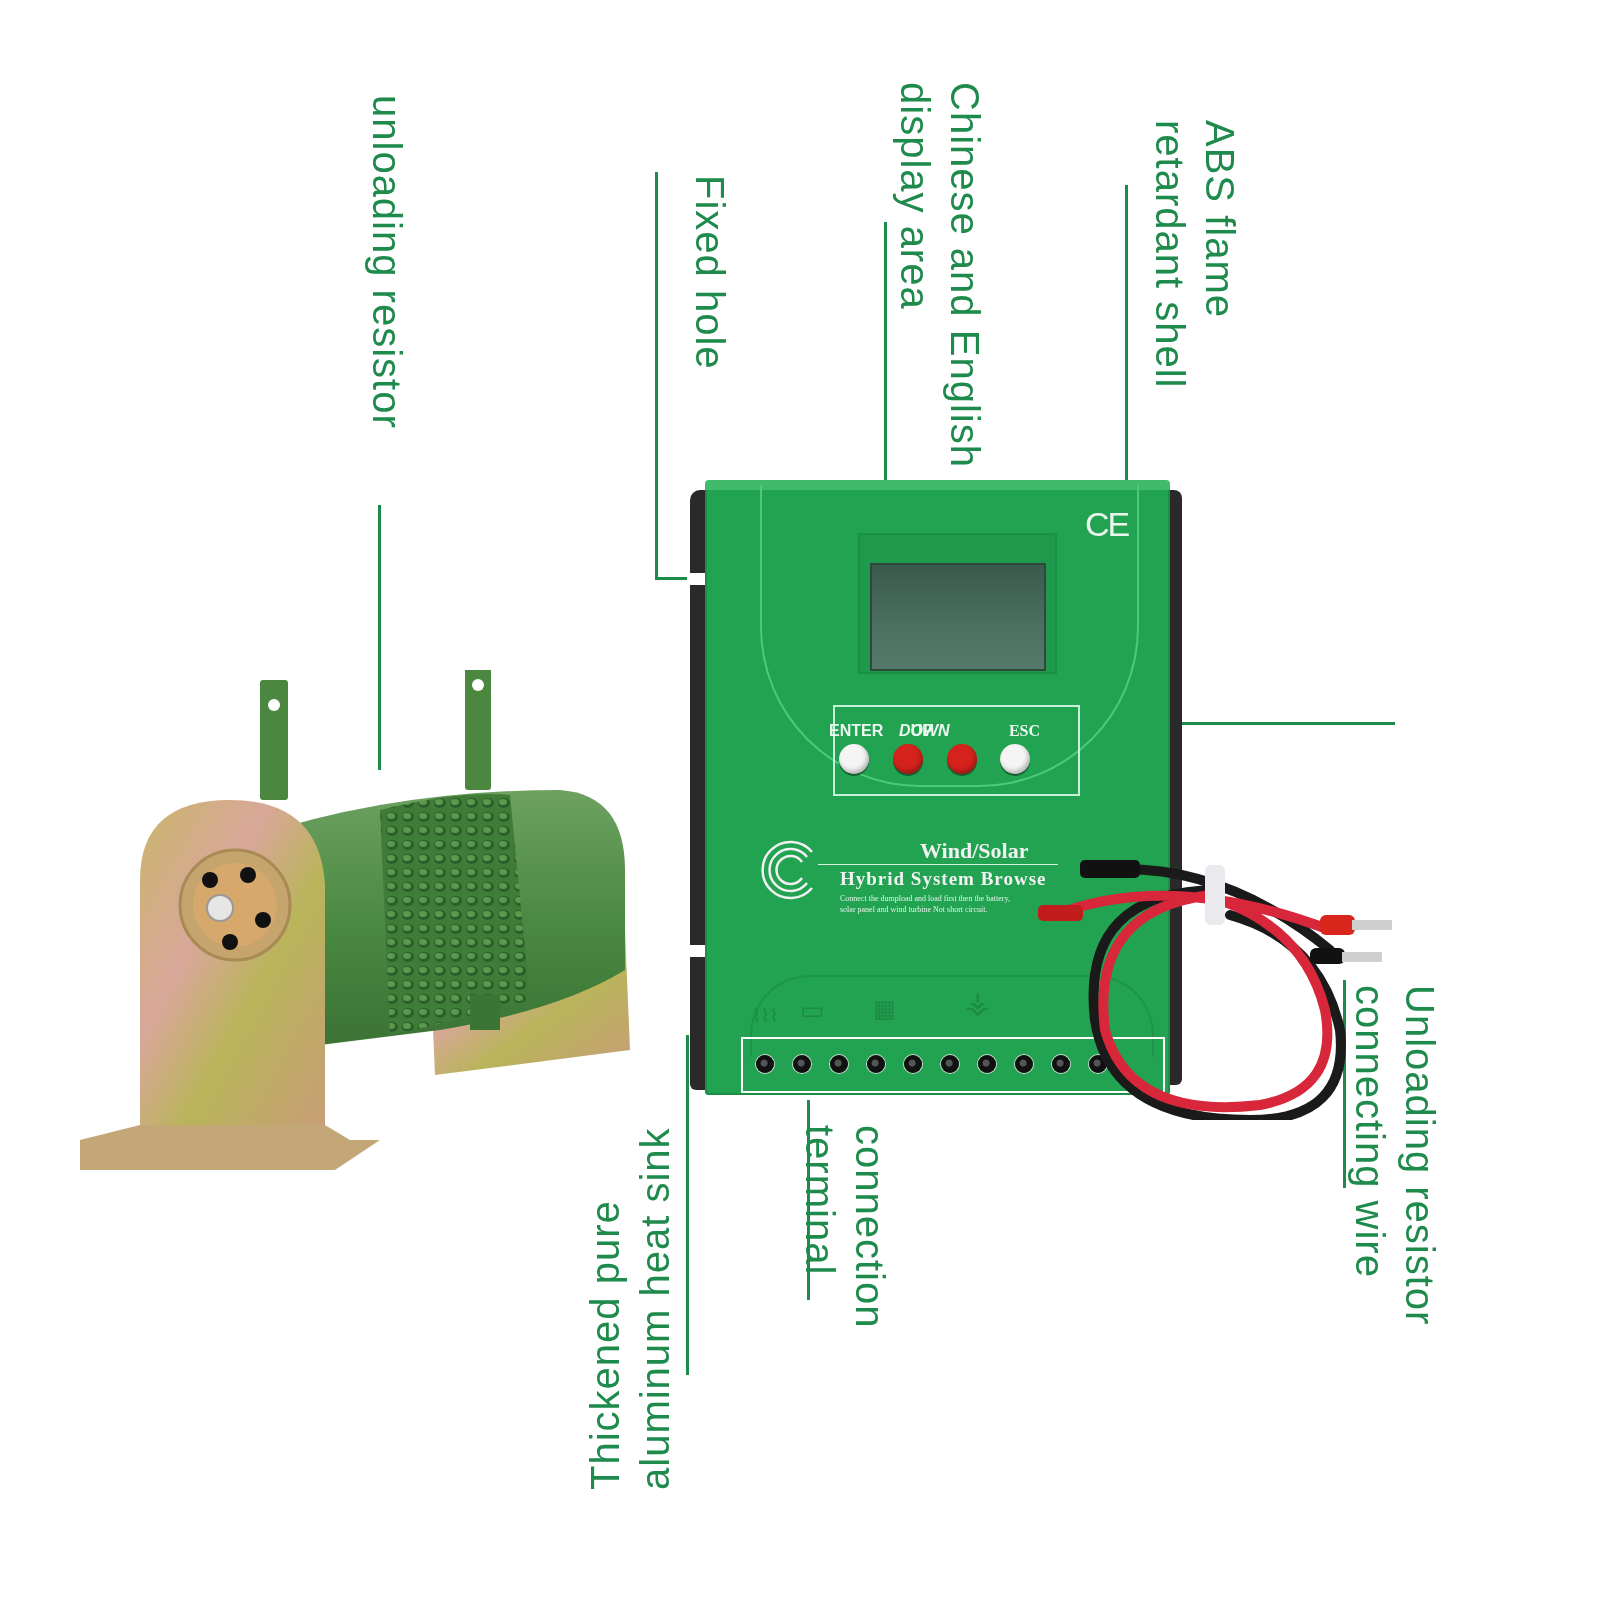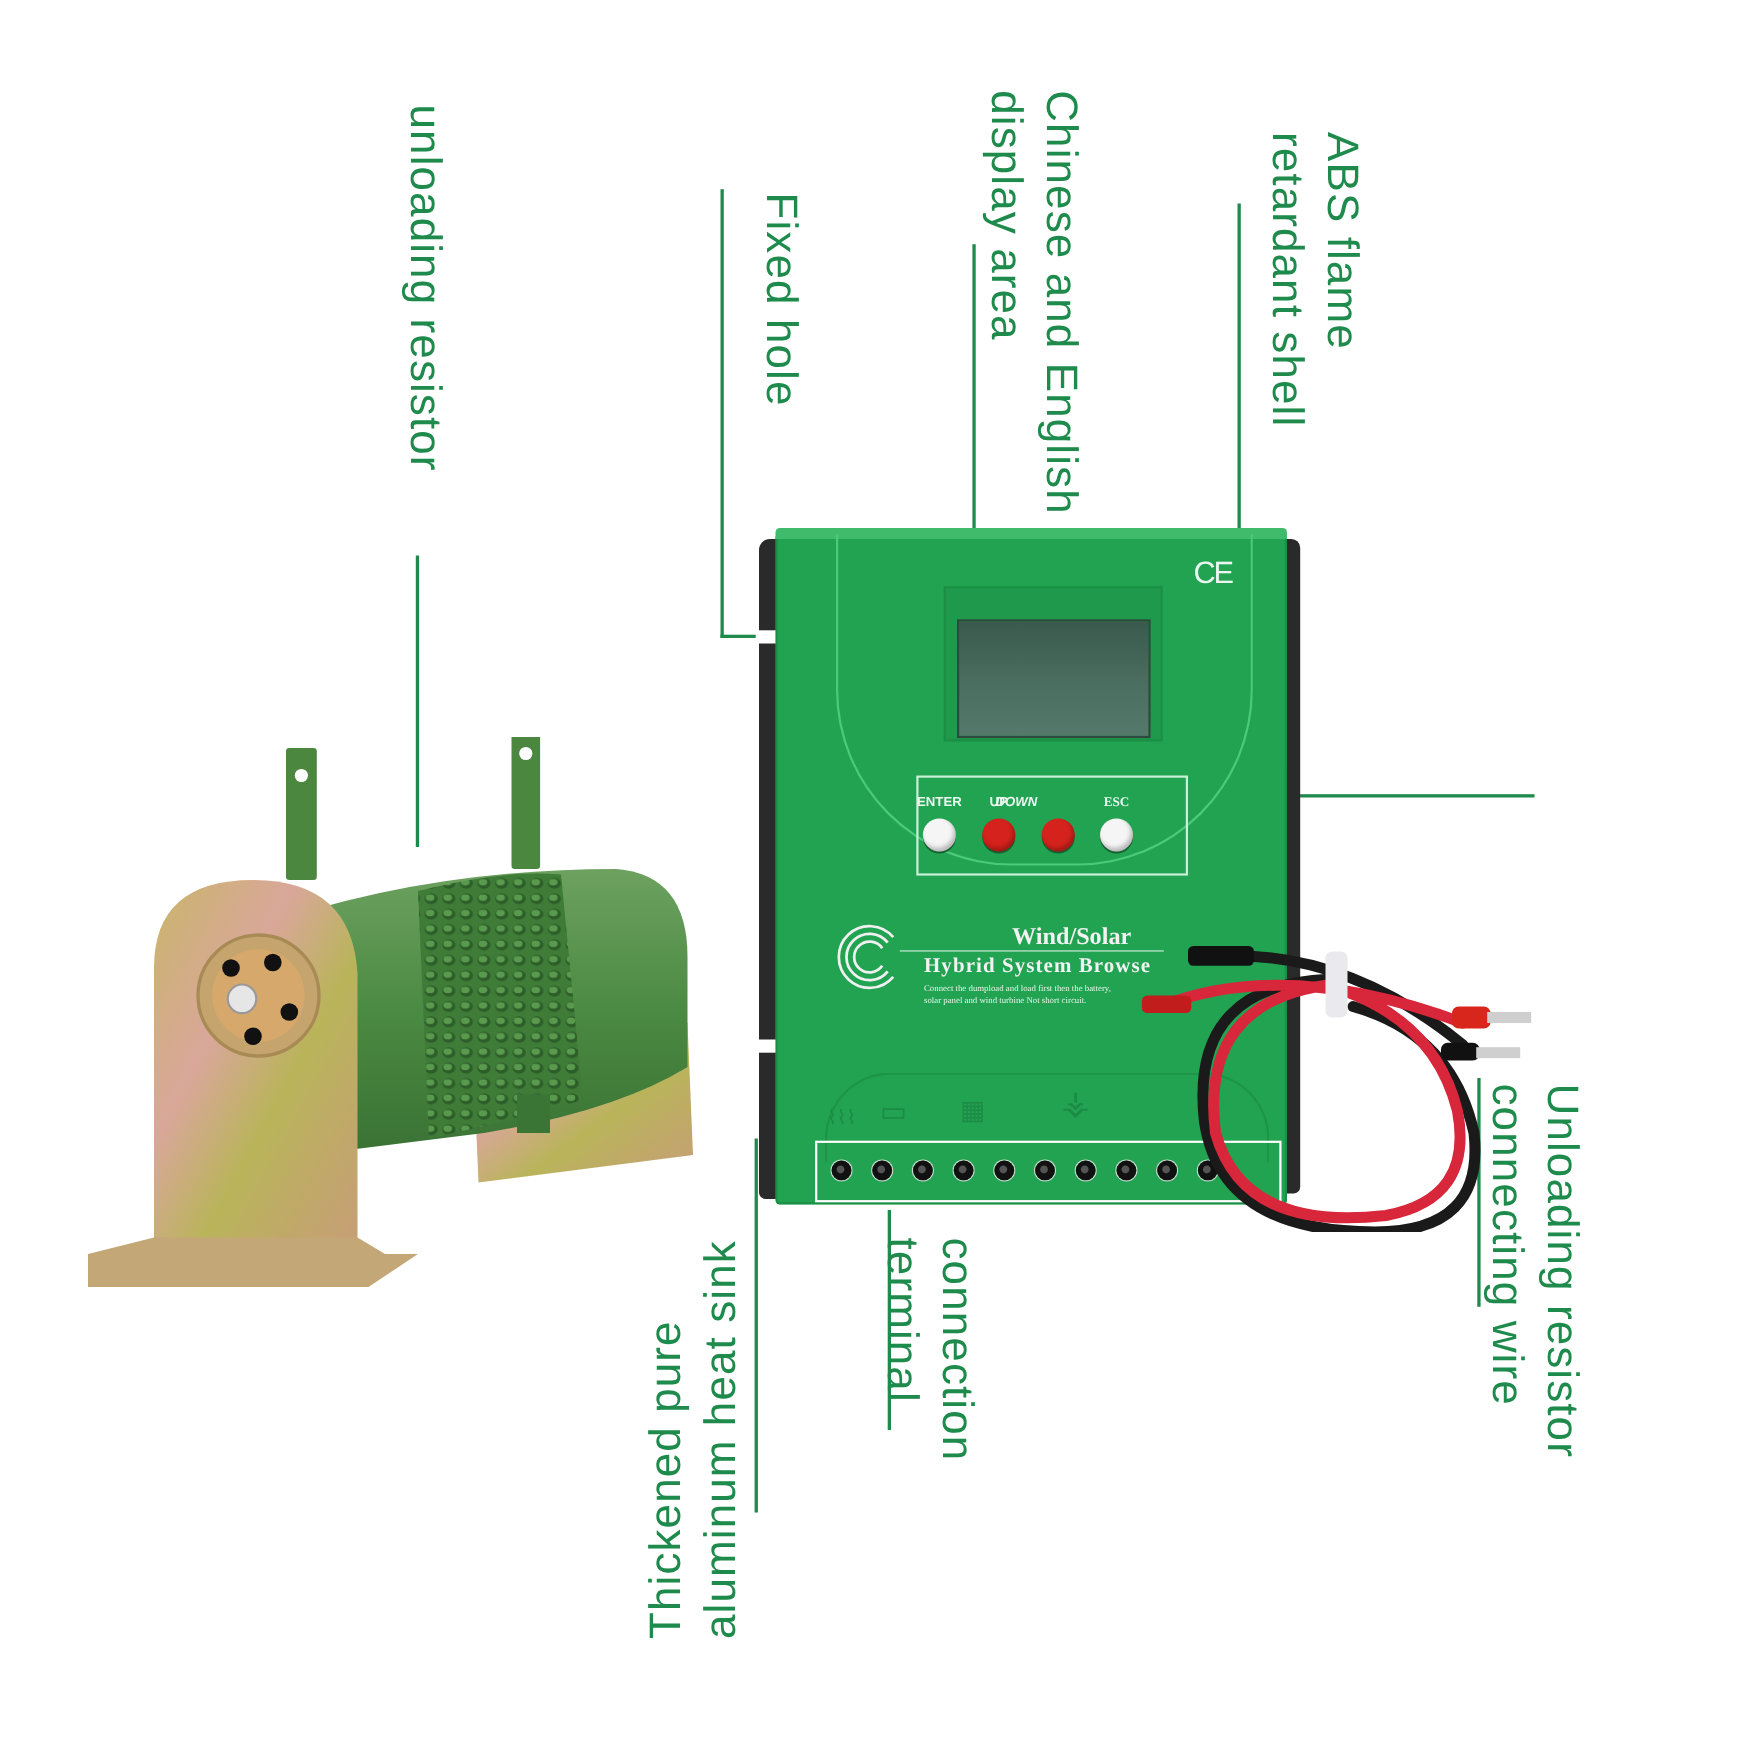--- a/index.html
+++ b/index.html
@@ -10,23 +10,23 @@
   .leader { position:absolute; background:#1e8a4c; }
   
   .heatsink { position:absolute; left:690px; top:490px; width:22px; height:600px; background:#2a2a2a; border-radius:10px 0 0 6px; }
   .heatsink-right { position:absolute; left:1166px; top:490px; width:16px; height:595px; background:#2a2a2a; border-radius:0 8px 6px 0; }
   .hs-gap { position:absolute; background:#ffffff; }
   .ctrl { position:absolute; left:705px; top:485px; width:465px; height:610px; background:#22a352; border-radius:4px; box-shadow: inset 0 0 0 2px #1c8f46; }
   .ctrl-top { position:absolute; left:705px; top:480px; width:465px; height:10px; background:#3fbb6b; border-radius:4px 4px 0 0; }
   .curve { position:absolute; border:2px solid #4dc97a; border-top:none; border-radius:0 0 160px 160px; }
   .lcd-bezel { position:absolute; left:858px; top:533px; width:195px; height:137px; background:#1f9a4d; border:2px solid #199044; }
   .lcd { position:absolute; left:870px; top:563px; width:172px; height:104px; background:linear-gradient(#3a5a4d, #4a6e5f 55%, #557a6b); border:2px solid #2e4a3e; }
-  .ce { position:absolute; left:1085px; top:505px; color:#e9f5ee; font-size:28px; font-family:"Liberation Sans", sans-serif; letter-spacing:-2px; }
+  .ce { position:absolute; left:1085px; top:505px; color:#e9f5ee; font-size:34px; font-family:"Liberation Sans", sans-serif; letter-spacing:-2px; }
   .btn-panel { position:absolute; left:833px; top:705px; width:243px; height:87px; border:2px solid #c9f0d8; }
-  .btn-lbl { position:absolute; top:722px; color:#eaf7ef; font-size:12px; font-weight:bold; font-family:"Liberation Sans", sans-serif; text-align:center; width:50px; }
+  .btn-lbl { position:absolute; top:722px; color:#eaf7ef; font-size:16px; font-weight:bold; font-family:"Liberation Sans", sans-serif; text-align:right; width:50px; }
   .btn { position:absolute; top:744px; width:30px; height:30px; border-radius:50%; box-shadow:0 2px 0 #155f30, inset -2px -3px 4px rgba(0,0,0,.25); }
   .btn.white { background:#f5f5f5; }
   .btn.red { background:#d6221c; }
   .logo { position:absolute; left:760px; top:838px; width:64px; height:64px; }
   .brand1 { position:absolute; left:920px; top:838px; color:#f2f2f2; font-family:"Liberation Serif", serif; font-weight:bold; font-size:22px; }
   .brand2 { position:absolute; left:840px; top:868px; color:#f2f2f2; font-family:"Liberation Serif", serif; font-weight:bold; font-size:19px; letter-spacing:1px; }
   .brand-line { position:absolute; left:818px; top:864px; width:240px; height:1px; background:#d9f0e2; }
   .brand3 { position:absolute; left:840px; top:893px; color:#e3f3e9; font-size:8px; line-height:11px; white-space:nowrap; font-family:Liberation Serif, serif; }
   .bottom-arc { position:absolute; left:750px; top:975px; width:400px; height:80px; border:2px solid #1c8e45; border-bottom:none; border-radius:60px 60px 0 0; opacity:.7; }
   .term-box { position:absolute; left:741px; top:1037px; width:420px; height:52px; border:2px solid #ffffff; }

